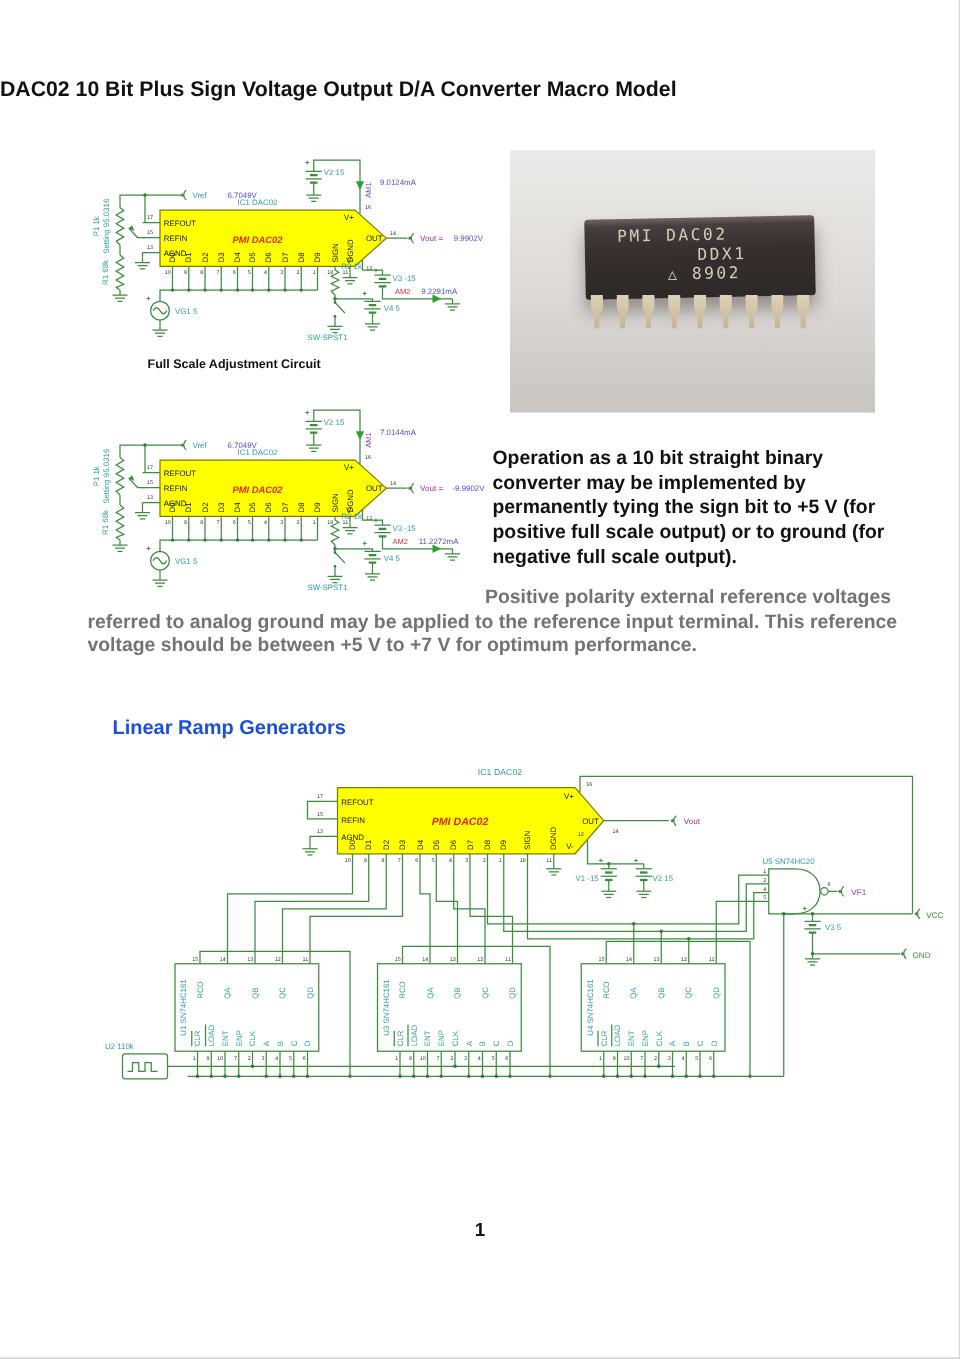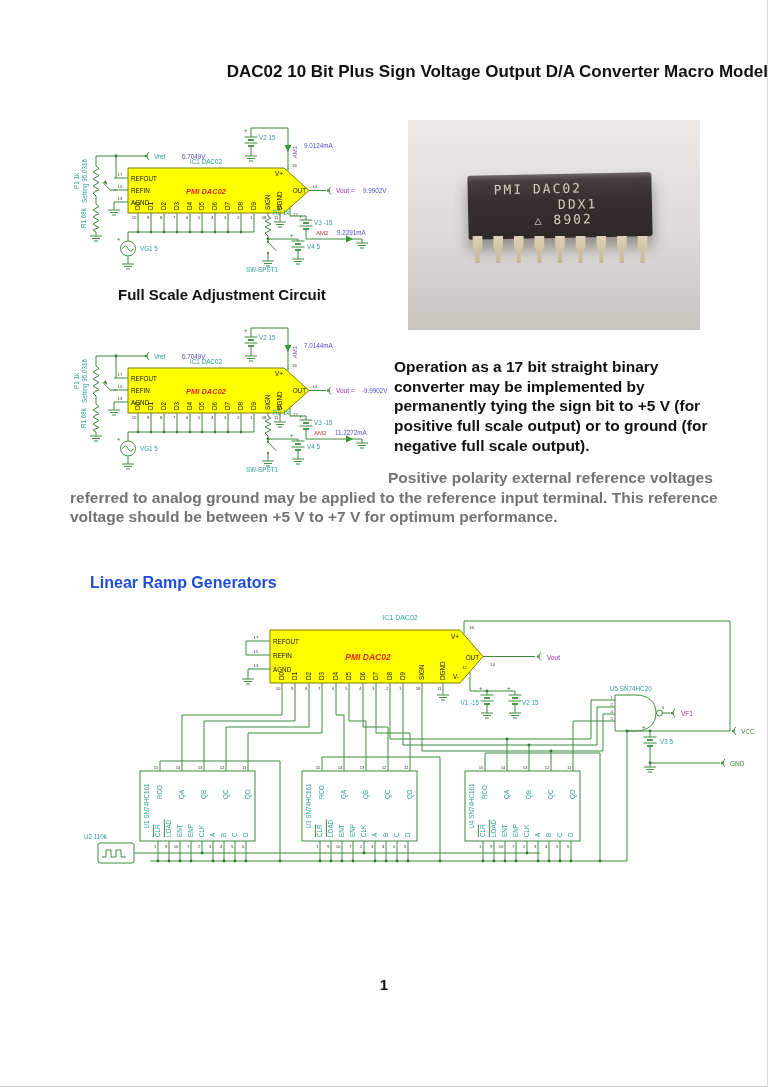--- a/index.html
+++ b/index.html
@@ -1,21 +1,21 @@
 <!DOCTYPE html>
 <html><head>
 <meta charset="utf-8">
 <style>
   html,body{margin:0;padding:0;}
   body{width:768px;height:1087px;position:relative;background:#fff;
        font-family:"Liberation Sans",sans-serif;overflow:hidden;
        border-right:1px solid #d8d8d8;border-bottom:1px solid #c9c9c9;box-sizing:border-box;}
   .abs{position:absolute;}
-  .title{top:62px;left:0;width:768px;text-align:right;font-size:17px;font-weight:bold;color:#111;}
-  .h2a{top:286px;left:118px;font-size:15px;font-weight:bold;color:#111;}
+  .title{top:62px;left:0;width:768px;text-align:left;font-size:17px;font-weight:bold;color:#111;}
+  .h2a{top:286px;left:118px;font-size:10px;font-weight:bold;color:#111;}
   .h2b{top:574px;left:90px;font-size:16px;font-weight:bold;color:#1d4ed8;}
   .para1{top:357px;left:394px;width:335px;font-size:15.5px;font-weight:bold;color:#111;line-height:1.27;}
   .para2{top:468px;left:70px;width:668px;font-size:15.5px;font-weight:bold;color:#737373;line-height:1.27;text-indent:318px;}
   .pagenum{top:976px;left:0;width:768px;text-align:center;font-size:15px;font-weight:bold;color:#111;}
   
   svg text{font-family:"Liberation Sans",sans-serif;}
   .w{stroke:#3d8c3d;stroke-width:1;fill:none;}
   .dot{fill:#2f7a2f;}
   .blk{fill:#ffff00;stroke:#7c7c00;stroke-width:1;}
   .box{fill:#ffffff;stroke:#3d8c3d;stroke-width:1;}
@@ -354,21 +354,21 @@
   <text class="pls" x="233" y="110">+</text>
   <use href="#bat" x="240" y="112"></use>
   <text class="tl" x="248" y="117">V3 -15</text>
   <path class="w" d="M240,121 V131 H296"></path>
   <use href="#arr" transform="translate(283,131) rotate(-90)"></use>
   <use href="#gnd" x="296" y="131"></use>
   <text class="re" x="248" y="127">AM2</text>
   <text class="vl" x="269" y="127">11.2272mA</text>
 </svg>
 
-<div class="abs para1">Operation as a 17 bit straight binary converter may be implemented by permanently tying the sign bit to +5 V (for positive full scale output) or to ground (for negative full scale output).</div>
+<div class="abs para1">Operation as a 10 bit straight binary converter may be implemented by permanently tying the sign bit to +5 V (for positive full scale output) or to ground (for negative full scale output).</div>
 <div class="abs para2">Positive polarity external reference voltages referred to analog ground may be applied to the reference input terminal. This reference voltage should be between +5 V to +7 V for optimum performance.</div>
 
 <div class="abs h2b">Linear Ramp Generators</div>
 
 <svg class="abs" style="left:70px;top:603px" width="700" height="290" viewBox="0 0 700 290">
 
   <path class="blk" d="M200,27 H390 L413,53.5 L390,80 H200 Z"></path>
   <text class="tl" text-anchor="middle" x="330" y="17" style="font-size:7px">IC1 DAC02</text>
   <text class="rd" text-anchor="middle" x="298" y="57" style="font-size:8.5px">PMI DAC02</text>
   <path class="w" d="M200,38 H176 V52 H200"></path>

